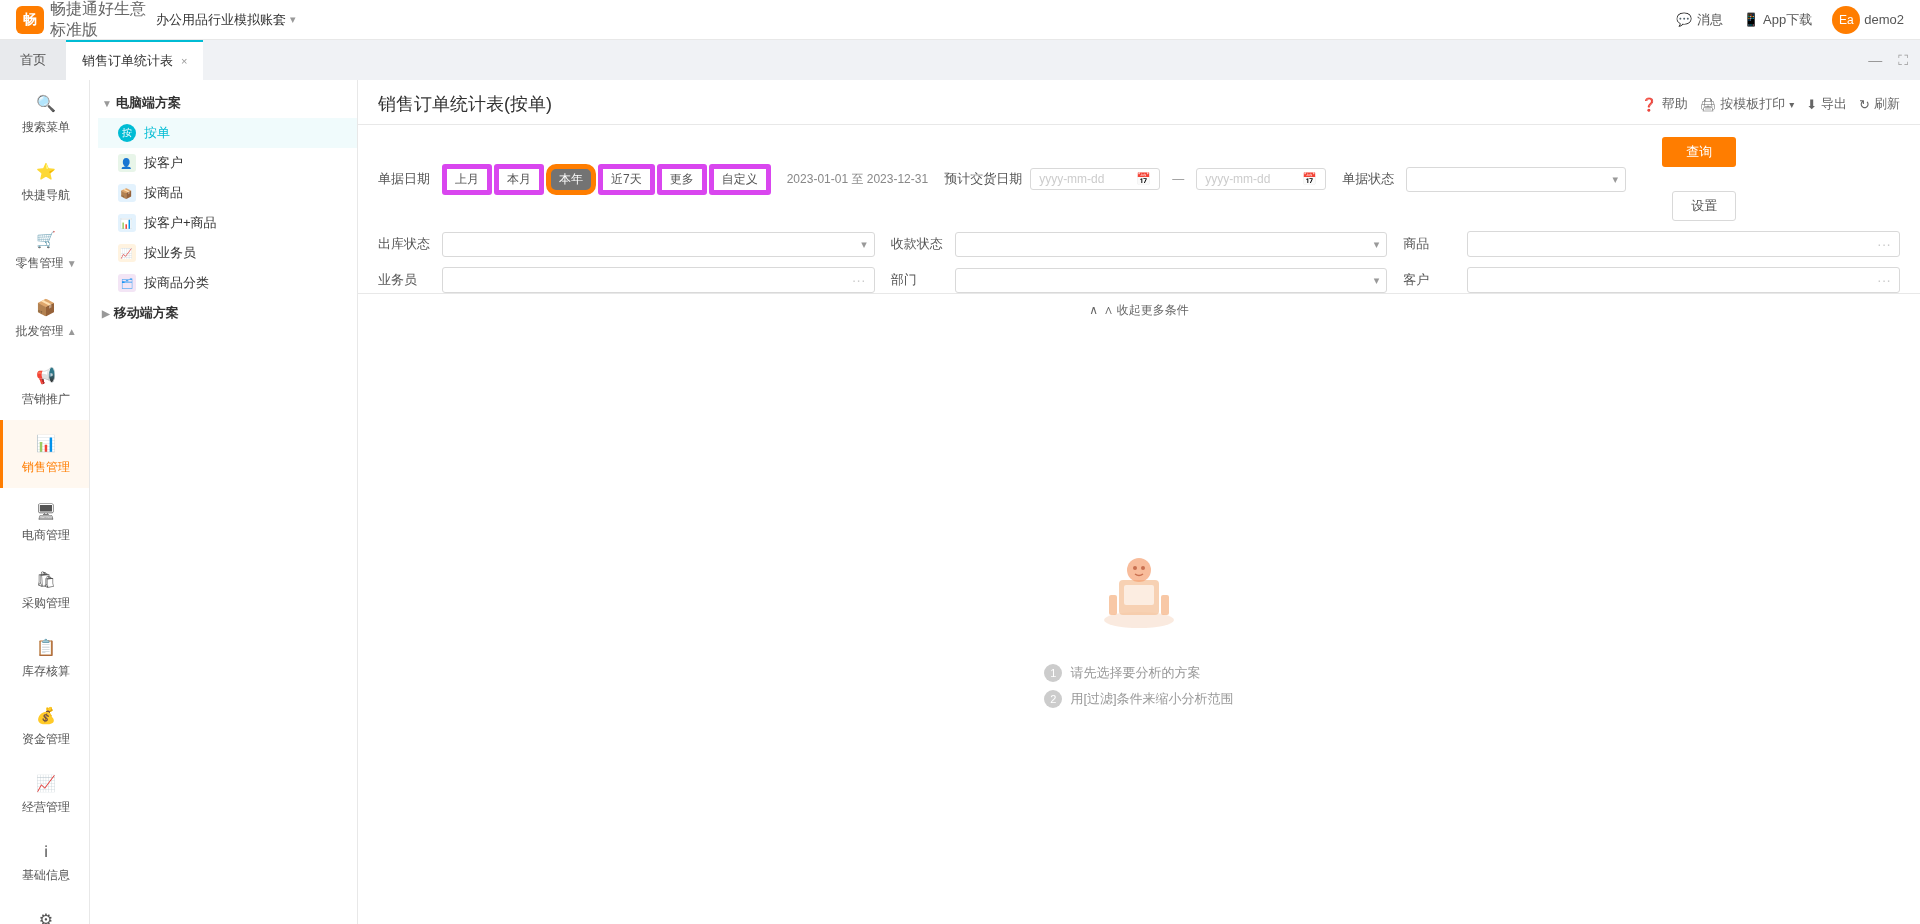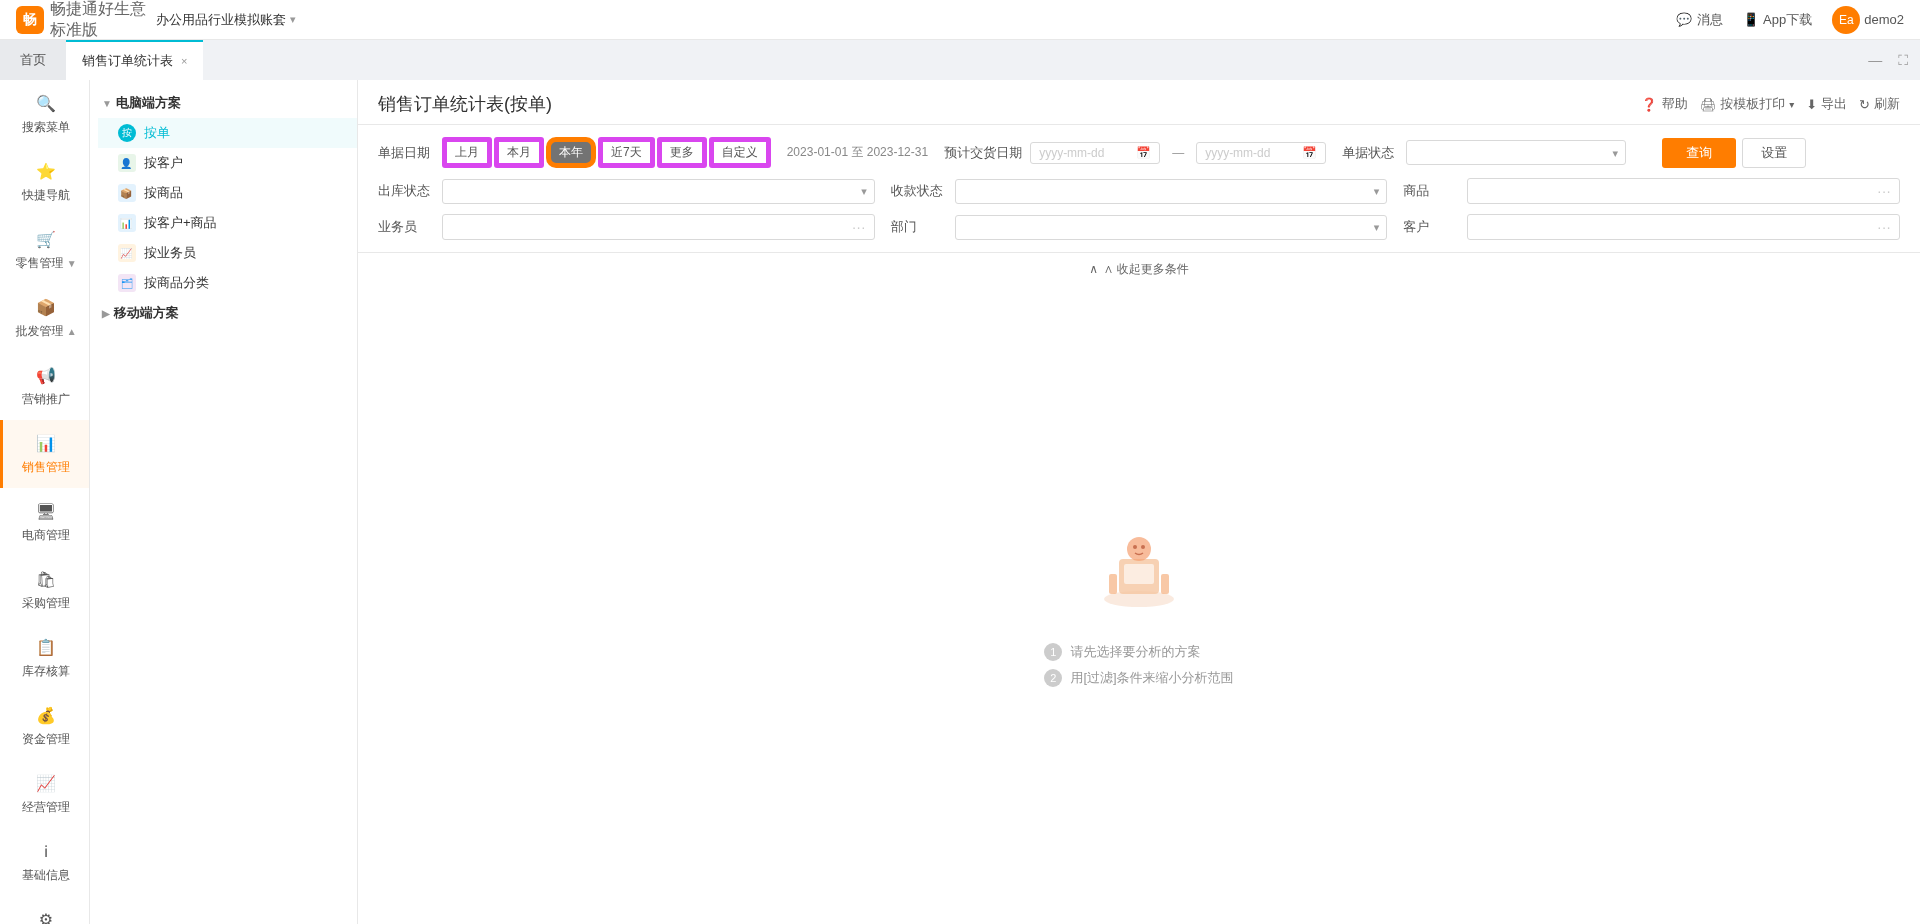--- a/index.html
+++ b/index.html
@@ -68,24 +68,24 @@
     .date-input { border: 1px solid #d9d9d9; border-radius: 3px; padding: 3px 8px; font-size: 12px; color: #999; width: 120px; display: flex; align-items: center; justify-content: space-between; }
 
     .filter-select { border: 1px solid #d9d9d9; border-radius: 3px; padding: 4px 28px 4px 8px; font-size: 13px; color: #555; background: #fff; appearance: none; cursor: pointer; position: relative; min-width: 160px; }
     .select-wrapper { position: relative; display: inline-block; }
     .select-wrapper::after { content: '▾'; position: absolute; right: 8px; top: 50%; transform: translateY(-50%); color: #999; font-size: 11px; pointer-events: none; }
 
     .filter-field { display: flex; align-items: center; gap: 8px; flex: 1; min-width: 300px; }
     .input-with-icon { border: 1px solid #d9d9d9; border-radius: 3px; padding: 4px 8px; font-size: 13px; color: #999; flex: 1; display: flex; align-items: center; justify-content: space-between; min-width: 200px; cursor: pointer; }
     .dots-icon { color: #ccc; font-size: 14px; }
 
-    .collapse-bar { text-align: center; padding: 8px; color: #666; font-size: 12px; cursor: pointer; border-top: 1px solid #e8e8e8; background: #fff; flex-shrink: 0; margin-top: 12px; }
-
-    
-    .action-area { display: flex; flex-direction: row; align-items: flex-end; gap: 6px; padding-left: 20px; flex-shrink: 0; }
+    .collapse-bar { text-align: center; padding: 8px; color: #666; font-size: 12px; cursor: pointer; border-top: 1px solid #e8e8e8; background: #fff; flex-shrink: 0; }
+
+    
+    .action-area { display: flex; flex-direction: column; align-items: flex-end; gap: 24px; padding-left: 20px; flex-shrink: 0; }
     .btn-query { background: #ff7d00; color: #fff; border: none; border-radius: 3px; padding: 6px 24px; font-size: 13px; cursor: pointer; }
     .btn-set { background: #fff; color: #555; border: 1px solid #d9d9d9; border-radius: 3px; padding: 5px 18px; font-size: 13px; cursor: pointer; }
 
     
     .empty-state { flex: 1; display: flex; flex-direction: column; align-items: center; justify-content: center; background: #fff; margin: 0; }
     .empty-icon { width: 100px; height: 100px; margin-bottom: 20px; }
     .empty-tips { color: #999; font-size: 13px; line-height: 2; }
     .empty-tips .tip-item { display: flex; align-items: center; gap: 8px; }
     .tip-num { width: 18px; height: 18px; background: #ccc; border-radius: 50%; color: #fff; font-size: 11px; display: flex; align-items: center; justify-content: center; flex-shrink: 0; }
 

